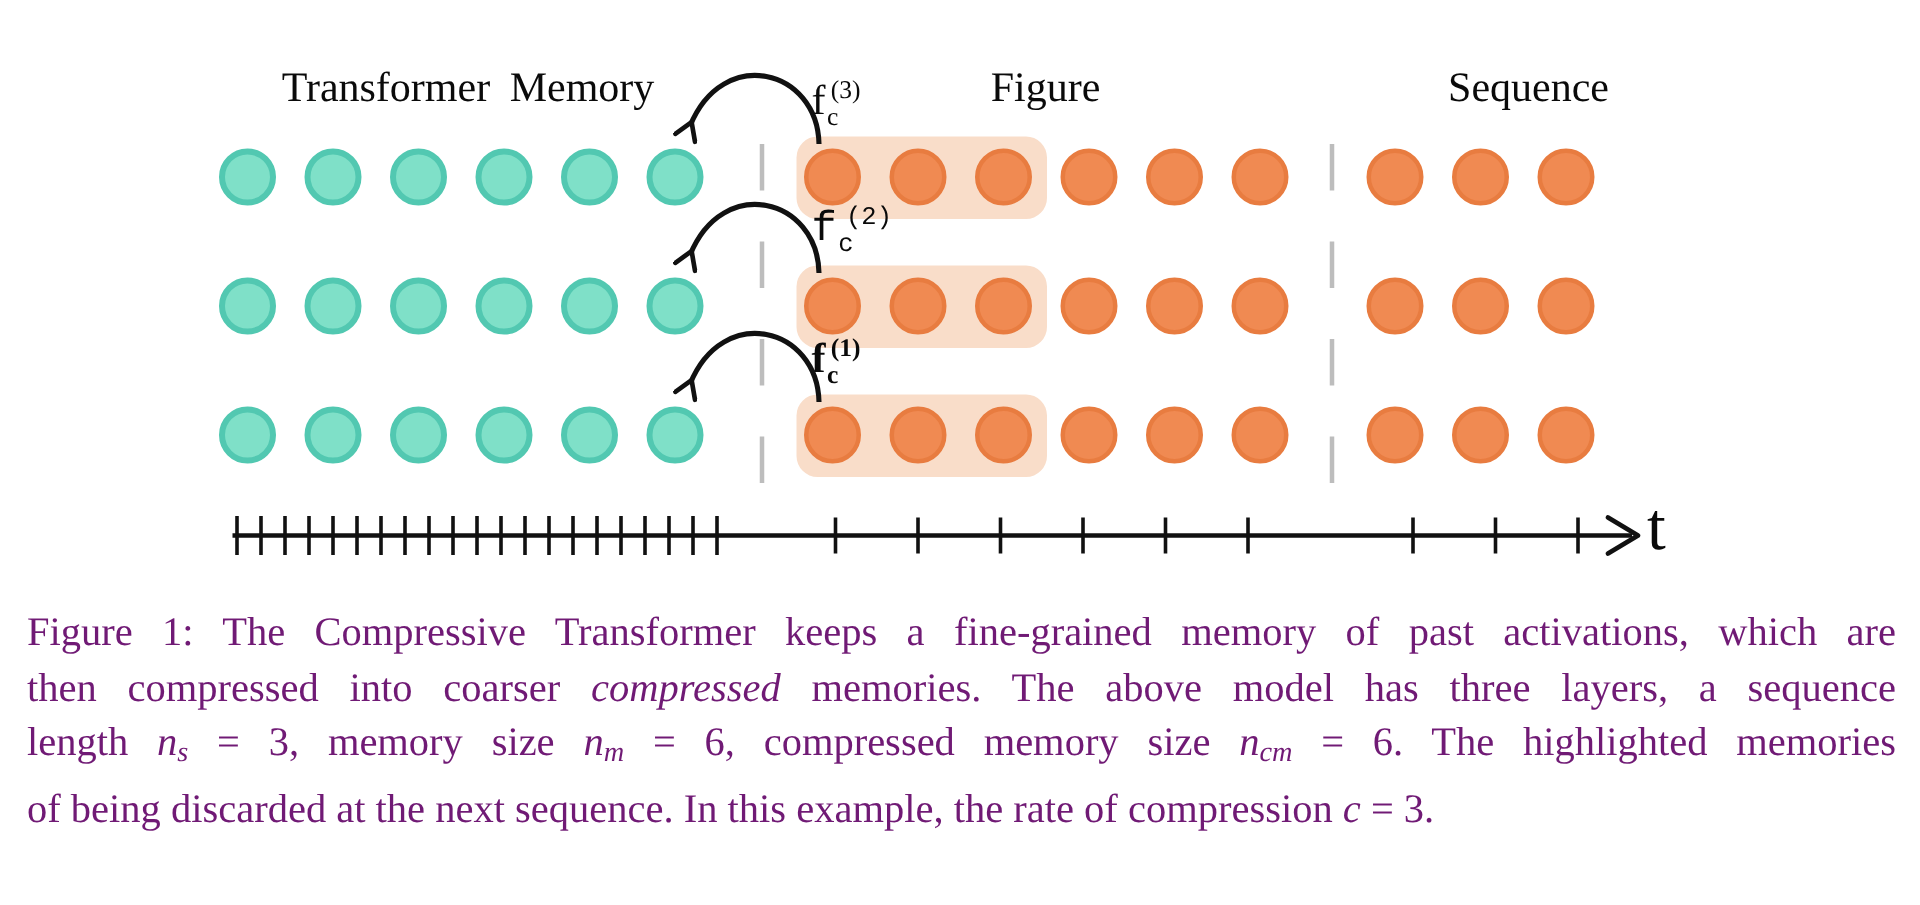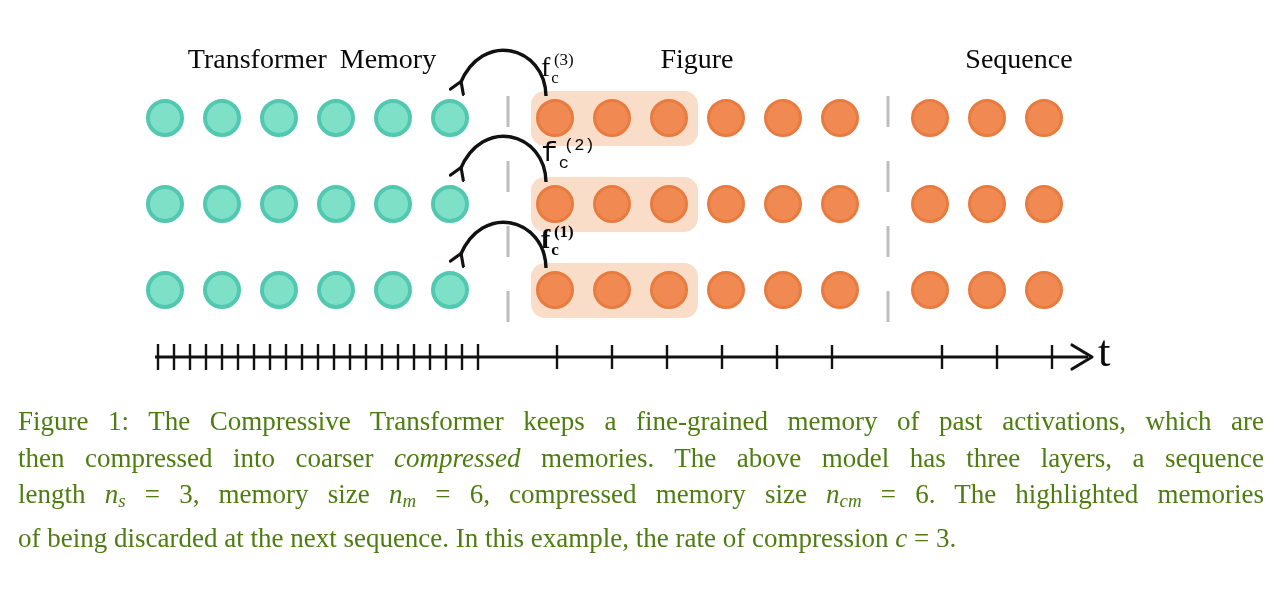--- a/index.html
+++ b/index.html
@@ -12,21 +12,21 @@
   #nodes{position:absolute;left:0;top:0;width:1280px;height:400px;text-align:center;}
   .cell{position:absolute;width:38px;height:38px;border-radius:50%;box-sizing:border-box;}
   .teal{background:var(--teal);border:4px solid var(--tealb);}
   .orange{background:var(--orange);border:3px solid var(--orangeb);}
   .hbox{position:absolute;width:167px;height:55px;border-radius:14px;background:var(--hbox);}
   .fn{position:absolute;font-size:28px;white-space:nowrap;}
   .fsub{font-size:17px;vertical-align:-7px;margin-left:1px;}
   .fsup{font-size:17px;vertical-align:11px;margin-left:-5px;}
   #dsvg{position:absolute;left:0;top:0;pointer-events:none;}
   .t-label{position:absolute;left:1098px;top:325px;font-size:45px;color:#0a0a0a;}
-  .caption{position:absolute;left:18px;top:403px;width:1246px;font-size:27px;color:#4d7c0f;}
+  .caption{position:absolute;left:18px;top:403px;width:1246px;font-size:27px;color:#701a75;}
   .cap-line{text-align:justify;text-align-last:justify;line-height:36.6px;}
   .cap-line.last{text-align-last:left;}
   .seg-i,.seg-m{font-style:italic;}
   .seg-sub{font-style:italic;font-size:70%;vertical-align:-4px;}
 </style>
 </head>
 <body>
 
 <div class="stage">
   <div class="diagram">

